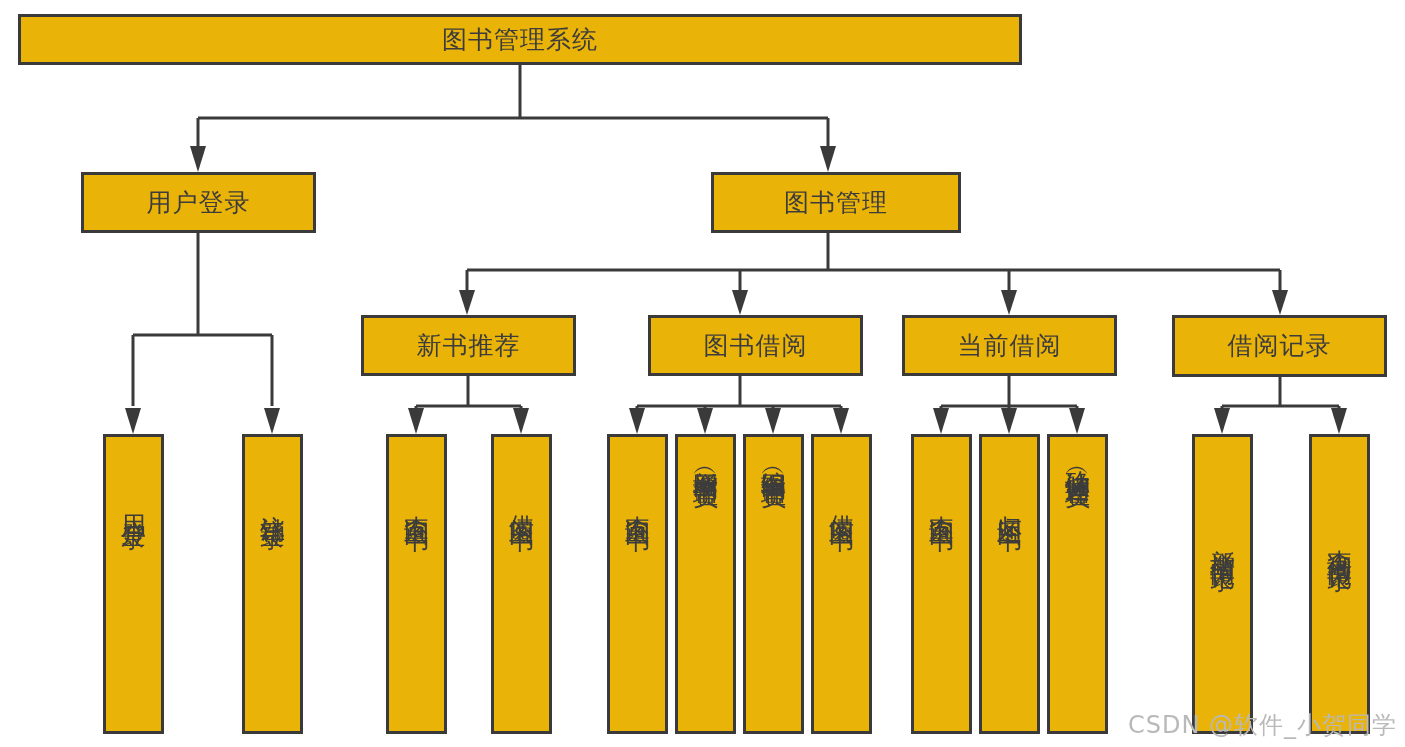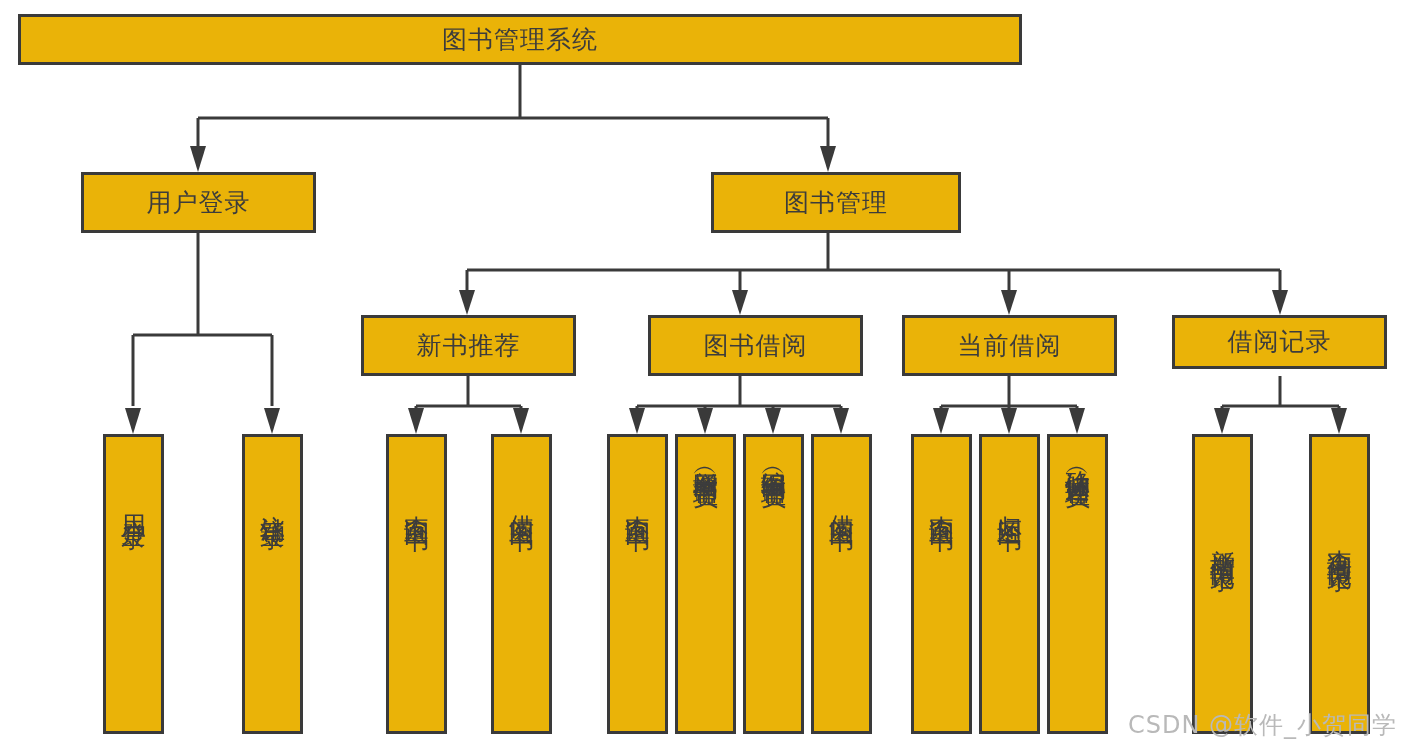--- a/index.html
+++ b/index.html
@@ -165,21 +165,21 @@
 
   <div class="node h" style="left:361px; top:315px; width:215px; height:61px;">
     <span>新书推荐</span>
   </div>
   <div class="node h" style="left:648px; top:315px; width:215px; height:61px;">
     <span>图书借阅</span>
   </div>
   <div class="node h" style="left:902px; top:315px; width:215px; height:61px;">
     <span>当前借阅</span>
   </div>
-  <div class="node h" style="left:1172px; top:315px; width:215px; height:54px;">
+  <div class="node h" style="left:1172px; top:315px; width:215px; height:62px;">
     <span>借阅记录</span>
   </div>
 
   <div class="node v midlen" style="left:103px; top:434px; width:61px; height:300px;">
     <span class="vtext">用户登录</span>
   </div>
   <div class="node v midlen" style="left:242px; top:434px; width:61px; height:300px;">
     <span class="vtext">注销登录</span>
   </div>
 

